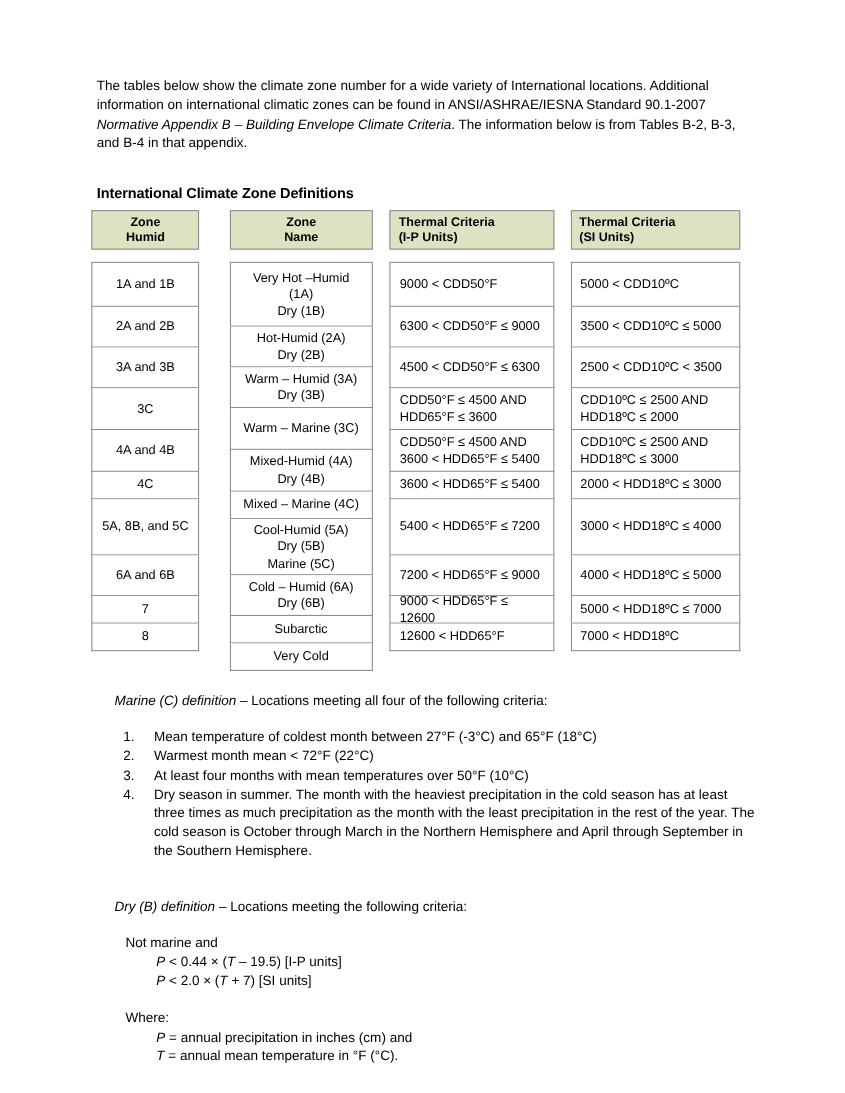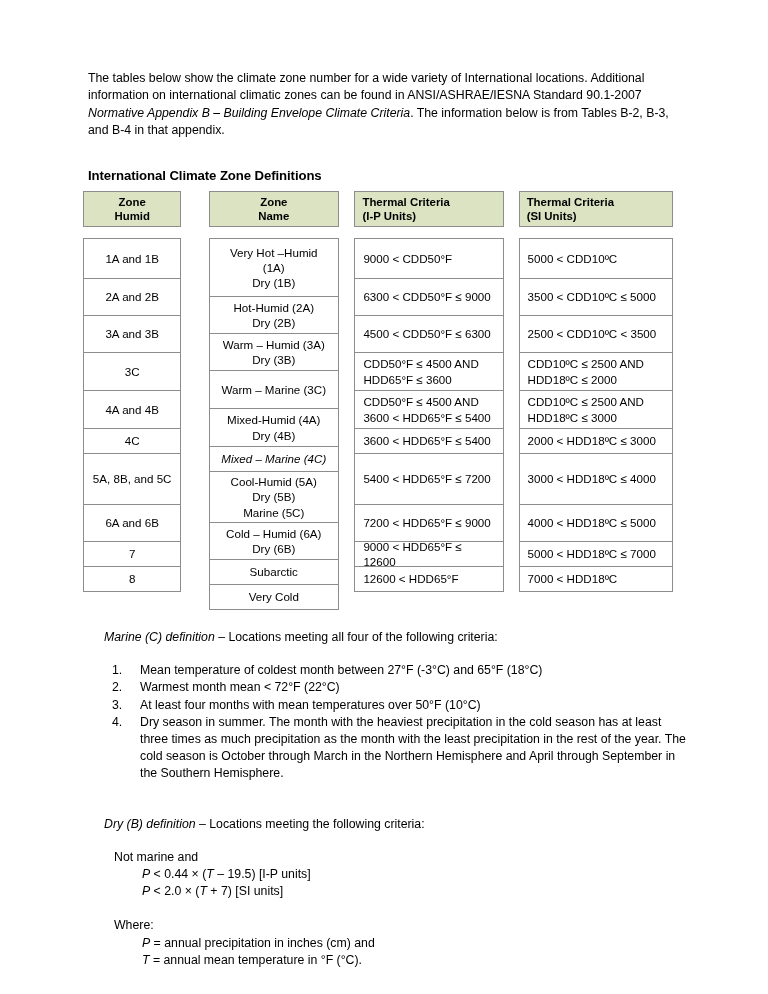--- a/index.html
+++ b/index.html
@@ -213,21 +213,21 @@
             <span>Warm – Humid (3A)</span>
             <span>Dry (3B)</span>
           </div>
           <div class="cell ctr" style="height: 38px;">
             <span>Warm – Marine (3C)</span>
           </div>
           <div class="cell ctr" style="height: 38px;">
             <span>Mixed-Humid (4A)</span>
             <span>Dry (4B)</span>
           </div>
-          <div class="cell ctr" style="height: 25px; font-style: italic;">
+          <div class="cell ctr" style="height: 25px;">
             <span>Mixed – Marine (4C)</span>
           </div>
           <div class="cell ctr" style="height: 51px; text-align: right;">
             <span>Cool-Humid (5A)</span>
             <span>Dry (5B)</span>
             <span>Marine (5C)</span>
           </div>
           <div class="cell ctr" style="height: 37px;">
             <span>Cold – Humid (6A)</span>
             <span>Dry (6B)</span>

